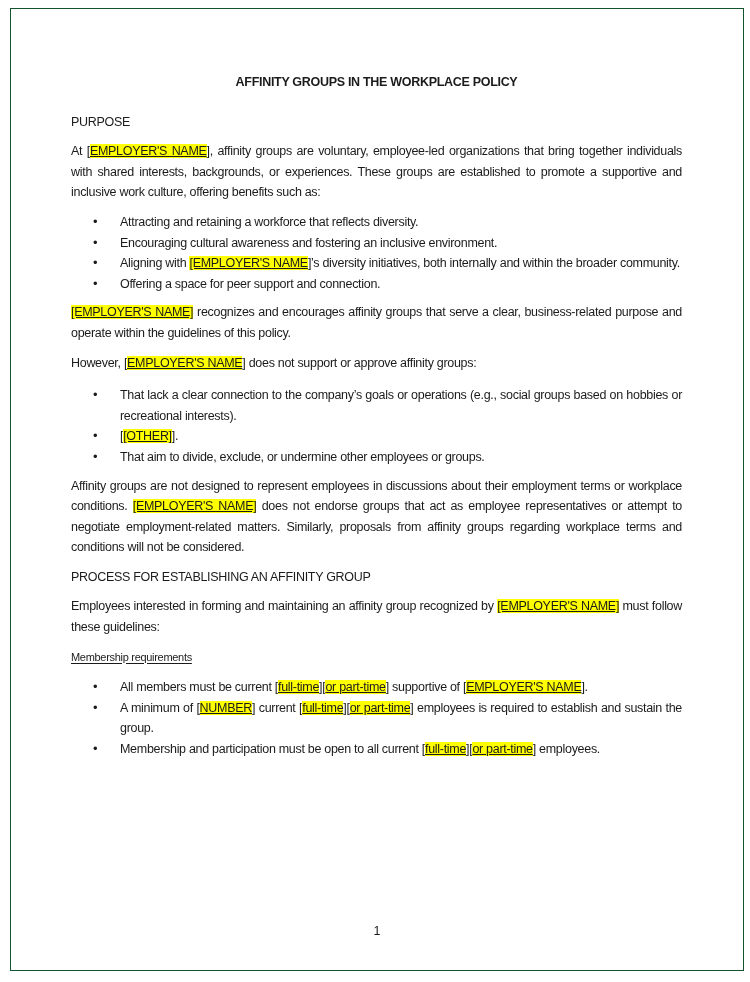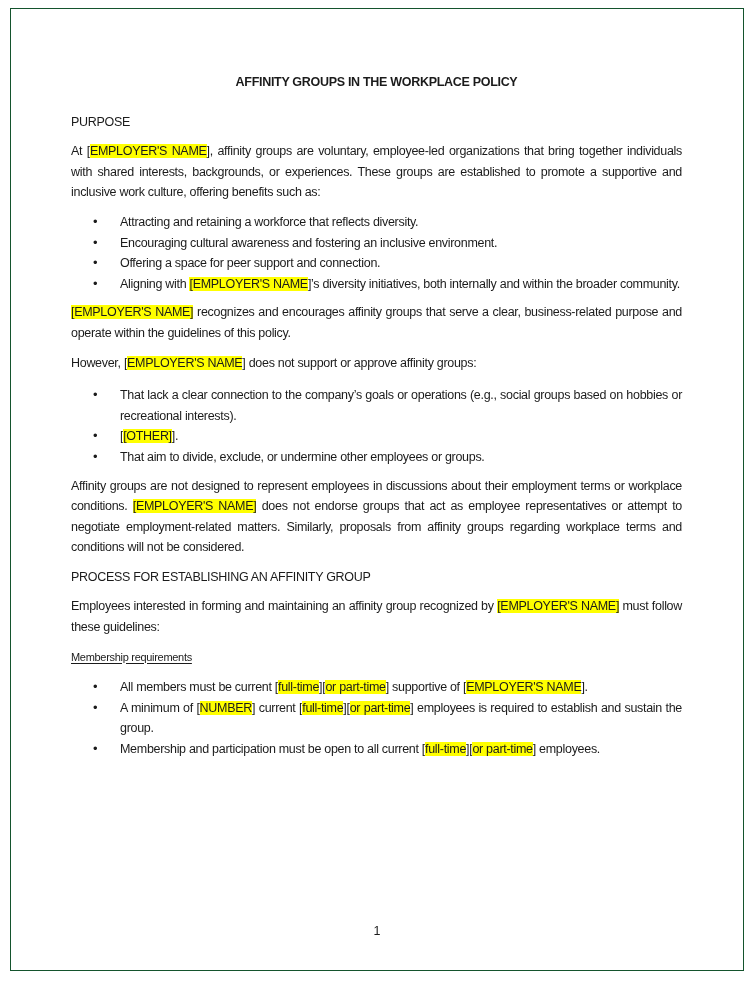--- a/index.html
+++ b/index.html
@@ -33,41 +33,41 @@
   .para { margin: 0 0 9px 0; text-align: justify; }
   .para.tight { margin-bottom: 12px; }
   ul.bullets { list-style: none; margin: 0 0 8px 0; padding: 0; }
   ul.bullets li {
     position: relative; padding-left: 49px; text-align: justify;
   }
   ul.bullets li::before {
     content: "\2022"; position: absolute; left: 22px; top: 0;
     font-size: 13px;
   }
-  .hl { background: var(--hl); }
+  .hl { background: var(--hl); text-decoration: underline; }
   .page-number {
     position: absolute; left: 0; right: 0; top: 912px;
     text-align: center; letter-spacing: 0;
     font-family: "Liberation Sans", "DejaVu Sans", sans-serif;
   }
 </style>
 </head>
 <body>
 
 <div class="sheet">
   <div class="content">
     <h1 class="doc-title">AFFINITY GROUPS IN THE WORKPLACE POLICY</h1>
     <main>
         <h2 class="heading">PURPOSE</h2>
         <p class="para"><span>At [</span><span class="hl">EMPLOYER'S NAME</span><span>], affinity groups are voluntary, employee-led organizations that bring together individuals with shared interests, backgrounds, or experiences. These groups are established to promote a supportive and inclusive work culture, offering benefits such as:</span></p>
         <ul class="bullets">
           <li><span>Attracting and retaining a workforce that reflects diversity.</span></li>
           <li><span>Encouraging cultural awareness and fostering an inclusive environment.</span></li>
+          <li><span>Aligning with </span><span class="hl">[EMPLOYER'S NAME</span><span>]’s diversity initiatives, both internally and within the broader community.</span></li>
           <li><span>Offering a space for peer support and connection.</span></li>
-          <li><span>Aligning with </span><span class="hl">[EMPLOYER'S NAME</span><span>]’s diversity initiatives, both internally and within the broader community.</span></li>
         </ul>
         <p class="para"><span class="hl">[EMPLOYER'S NAME]</span><span> recognizes and encourages affinity groups that serve a clear, business-related purpose and operate within the guidelines of this policy.</span></p>
         <p class="para tight"><span>However, [</span><span class="hl">EMPLOYER'S NAME</span><span>] does not support or approve affinity groups:</span></p>
         <ul class="bullets">
           <li><span>That lack a clear connection to the company’s goals or operations (e.g., social groups based on hobbies or recreational interests).</span></li>
           <li><span>[</span><span class="hl">[OTHER]</span><span>].</span></li>
           <li><span>That aim to divide, exclude, or undermine other employees or groups.</span></li>
         </ul>
         <p class="para"><span>Affinity groups are not designed to represent employees in discussions about their employment terms or workplace conditions. </span><span class="hl">[EMPLOYER'S NAME]</span><span> does not endorse groups that act as employee representatives or attempt to negotiate employment-related matters. Similarly, proposals from affinity groups regarding workplace terms and conditions will not be considered.</span></p>
         <h2 class="heading">PROCESS FOR ESTABLISHING AN AFFINITY GROUP</h2>

